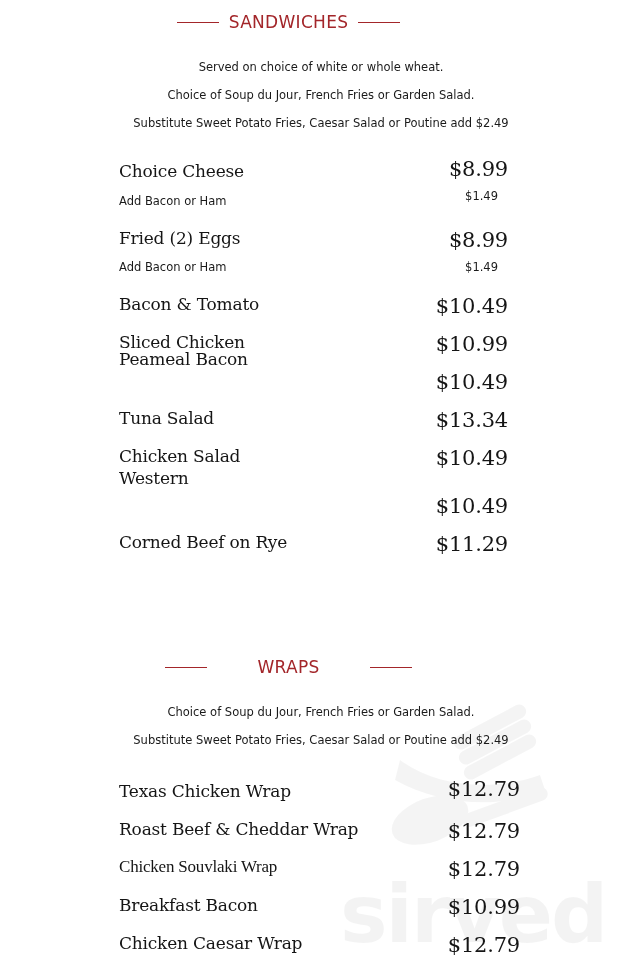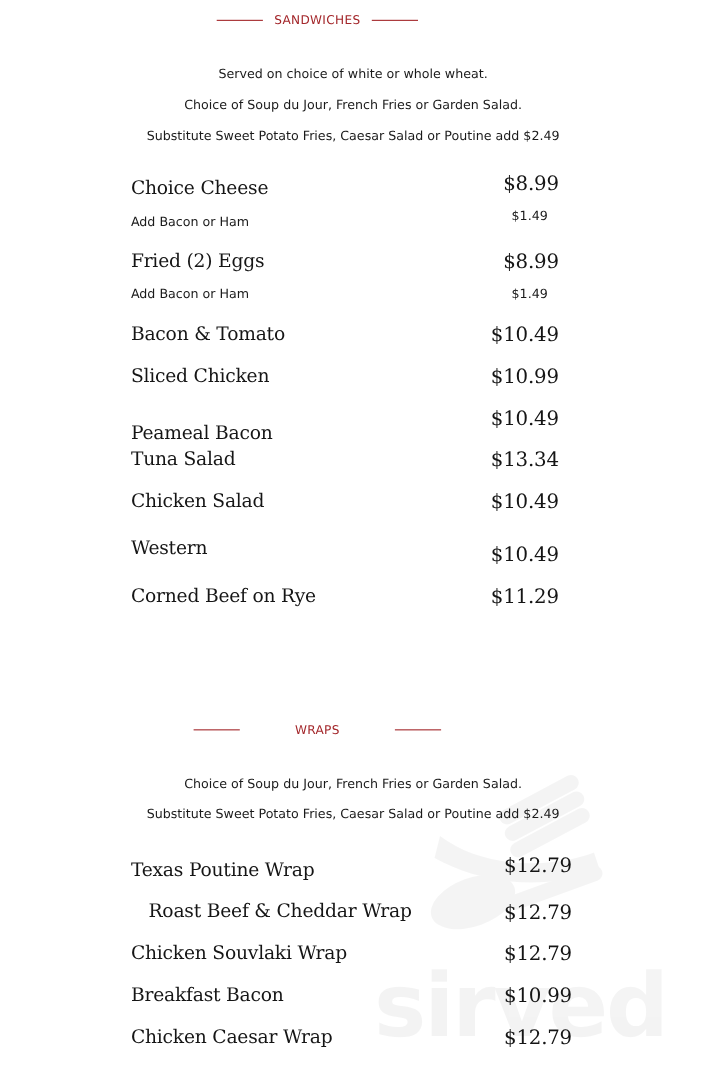--- a/index.html
+++ b/index.html
@@ -2,33 +2,33 @@
 <html><head>
   <meta charset="utf-8">
   <style>
     html, body { margin: 0; padding: 0; }
     body {
       width: 642px; height: 980px; background: #ffffff; position: relative; overflow: hidden;
       font-family: "Liberation Sans", sans-serif; color: #111;
     }
     .section-header {
       position: absolute; left: 0; width: 577px; display: flex; justify-content: center; align-items: center;
-      color: #a3262a; font-family: "DejaVu Sans", sans-serif; font-size: 11px; letter-spacing: 0.3px;
+      color: #a3262a; font-family: "DejaVu Sans", sans-serif; font-size: 17px; letter-spacing: 0.3px;
     }
     .section-header .rule { display: inline-block; width: 42px; height: 1px; background: #a3262a; margin: 0 10px; }
     .note {
       position: absolute; left: 0; width: 642px; text-align: center;
       font-family: "DejaVu Sans", sans-serif; font-size: 11.5px; color: #1a1a1a;
     }
     .item-name {
       position: absolute; left: 119px; font-family: "DejaVu Serif", serif; font-size: 17px; color: #151515;
       letter-spacing: -0.2px;
     }
     .item-price {
-      position: absolute; right: 134px; font-family: "DejaVu Serif", serif; font-size: 18px; color: #151515;
+      position: absolute; right: 134px; font-family: "DejaVu Serif", serif; font-size: 21px; color: #151515;
       text-align: right; letter-spacing: -0.2px;
     }
     .sub-name {
       position: absolute; left: 119px; font-family: "DejaVu Sans", sans-serif; font-size: 11.5px; color: #1a1a1a;
     }
     .sub-price {
       position: absolute; right: 144px; font-family: "DejaVu Sans", sans-serif; font-size: 11.5px; color: #1a1a1a;
     }
     .watermark {
       position: absolute; left: 340px; top: 700px; width: 260px; height: 220px; pointer-events: none;
@@ -71,49 +71,49 @@
 <div class="item-price" style="top:228px;">$8.99</div>
 <div class="sub-name" style="top:260px;">Add Bacon or Ham</div>
 <div class="sub-price" style="top:260px;">$1.49</div>
 
 <div class="item-name" style="top:294px;">Bacon &amp; Tomato</div>
 <div class="item-price" style="top:294px;">$10.49</div>
 
 <div class="item-name" style="top:332px;text-align:right;">Sliced Chicken</div>
 <div class="item-price" style="top:332px;">$10.99</div>
 
-<div class="item-name" style="top:384px;">Peameal Bacon</div>
+<div class="item-name" style="top:349px;">Peameal Bacon</div>
 <div class="item-price" style="top:370px;">$10.49</div>
 
 <div class="item-name" style="top:408px;">Tuna Salad</div>
 <div class="item-price" style="top:408px;">$13.34</div>
 
 <div class="item-name" style="top:446px;">Chicken Salad</div>
 <div class="item-price" style="top:446px;">$10.49</div>
 
-<div class="item-name" style="top:489px;">Western</div>
+<div class="item-name" style="top:468px;">Western</div>
 <div class="item-price" style="top:494px;">$10.49</div>
 
 <div class="item-name" style="top:532px;">Corned Beef on Rye</div>
 <div class="item-price" style="top:532px;">$11.29</div>
 
 <div class="section-header" style="top:657px;gap:40px;">
   <span class="rule"></span>
   <span>WRAPS</span>
   <span class="rule"></span>
 </div>
 <div class="note" style="top:705px;">Choice of Soup du Jour, French Fries or Garden Salad.</div>
 <div class="note" style="top:733px;">Substitute Sweet Potato Fries, Caesar Salad or Poutine add $2.49</div>
 
-<div class="item-name" style="top:781px;">Texas Poutine Wrap</div>
+<div class="item-name" style="top:781px;">Texas Chicken Wrap</div>
 <div class="item-price" style="top:777px;right:122px;">$12.79</div>
 
-<div class="item-name" style="top:819px;margin-left:16px;">Roast Beef &amp; Cheddar Wrap</div>
+<div class="item-name" style="top:819px;">Roast Beef &amp; Cheddar Wrap</div>
 <div class="item-price" style="top:819px;right:122px;">$12.79</div>
 
-<div class="item-name" style="top:857px;">Chicken Souvlaki Wrap</div>
+<div class="item-name" style="top:857px;font-family:Liberation Serif, serif;">Chicken Souvlaki Wrap</div>
 <div class="item-price" style="top:857px;right:122px;">$12.79</div>
 
 <div class="item-name" style="top:895px;">Breakfast Bacon</div>
 <div class="item-price" style="top:895px;right:122px;">$10.99</div>
 
 <div class="item-name" style="top:933px;">Chicken Caesar Wrap</div>
 <div class="item-price" style="top:933px;right:122px;">$12.79</div>
 
 </body></html>

